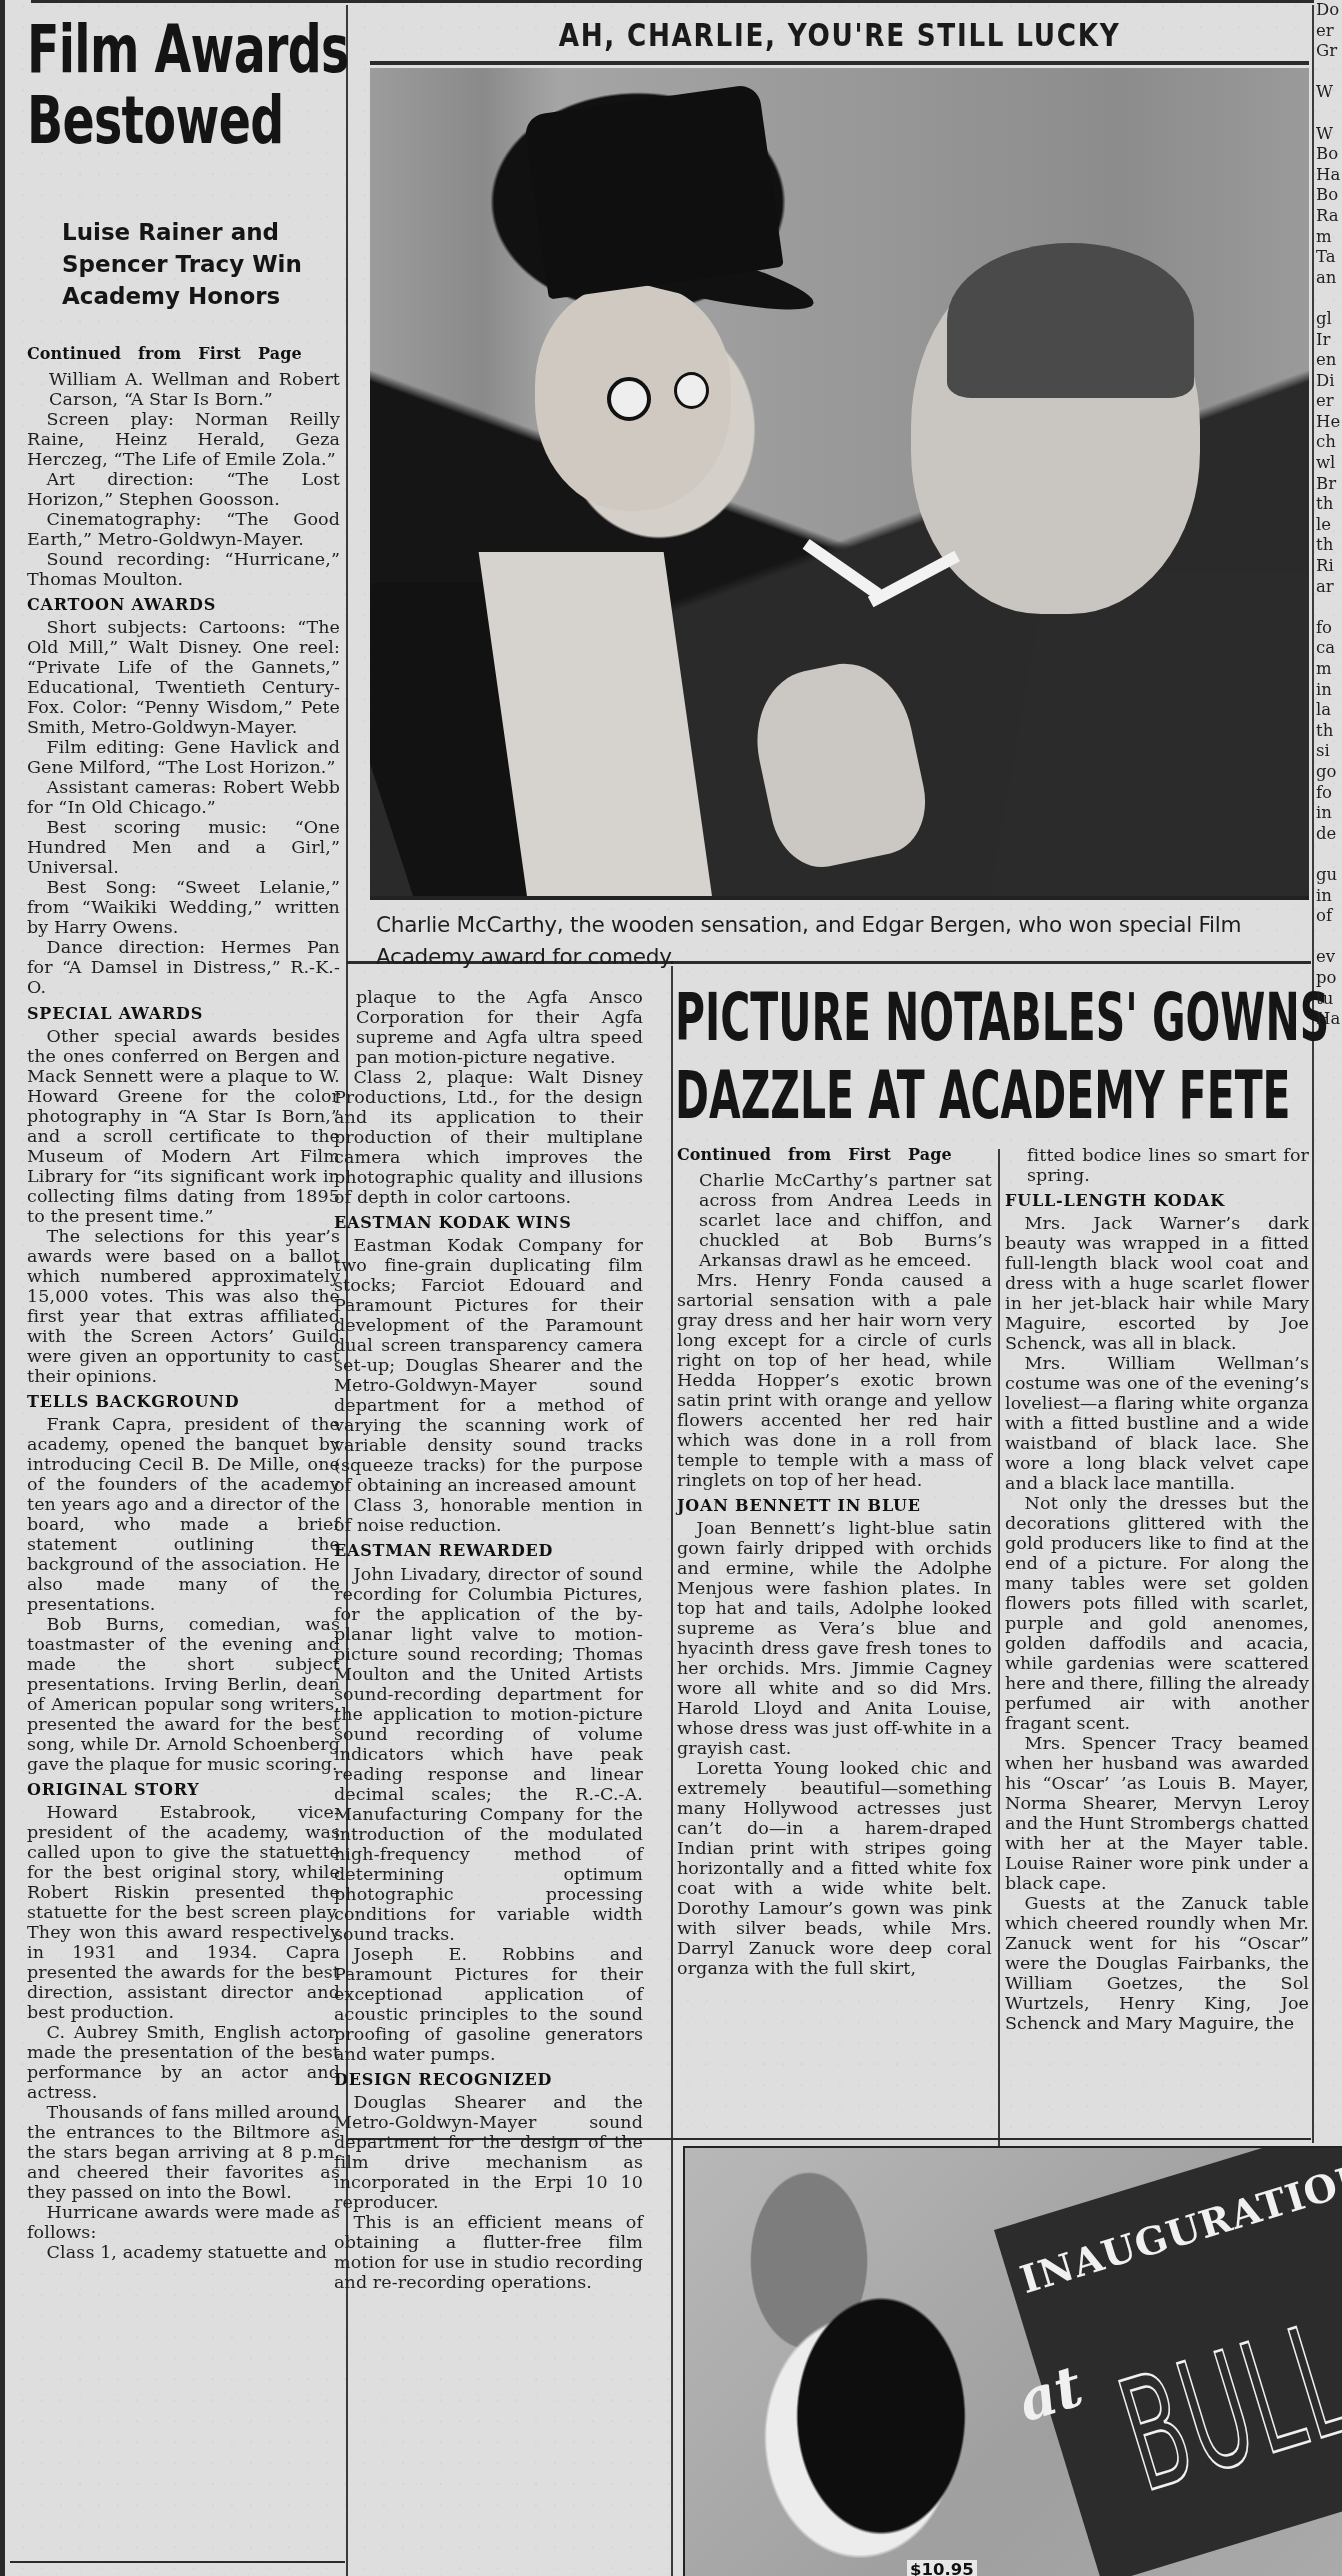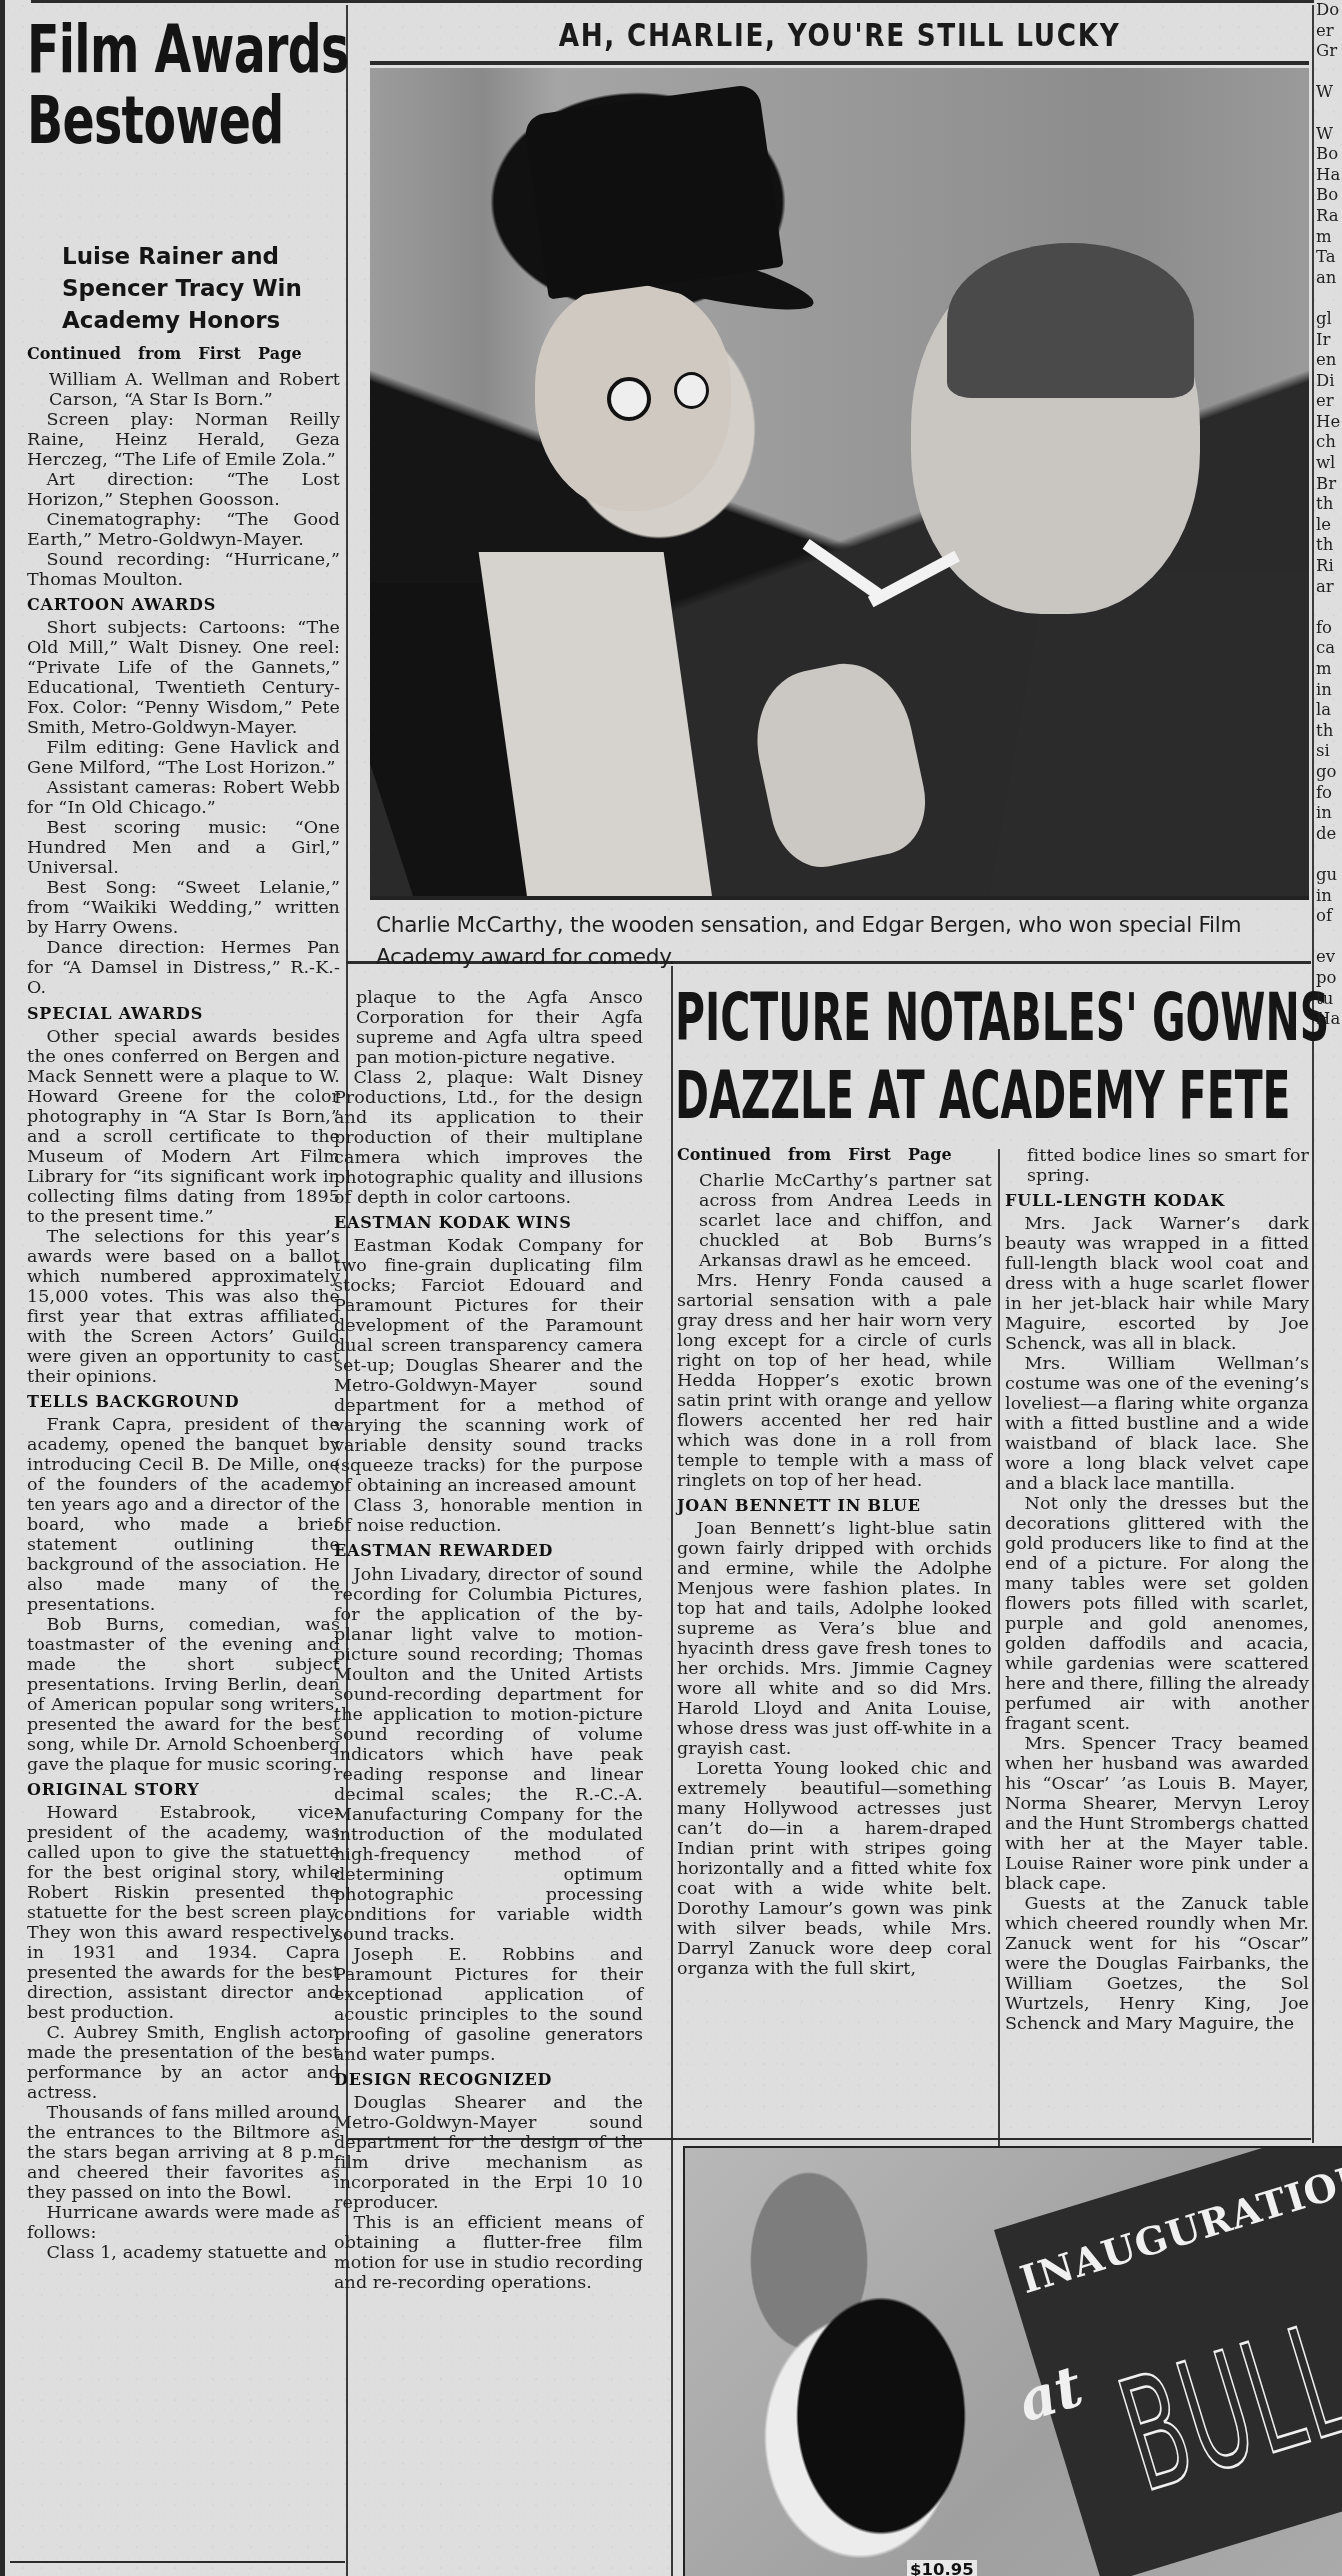--- a/index.html
+++ b/index.html
@@ -43,21 +43,21 @@
   .hed-main {
     position:absolute; left:27px; top:14.4px; width:289px;
     font-family: "DejaVu Sans", sans-serif; font-weight: bold;
     font-size: 66px; line-height: 71px; color:#141414;
     transform: scaleX(0.72); transform-origin: left top;
     letter-spacing: -1px; white-space: nowrap;
   }
   .deck {
     position:absolute; left:62px; top:216px; width:242px;
     font-family: "DejaVu Sans", sans-serif; font-weight: bold;
-    font-size: 23px; line-height: 32px; color:#151515;margin-top:24px;
+    font-size: 23px; line-height: 32px; color:#151515;
   }
 
   
   .banner {
     position:absolute; left:371px; top:9.3px; width:938px; height:52px;
     font-family: "DejaVu Sans", sans-serif; font-weight: bold;
     font-size: 32px; color:#1a1a1a; text-align:center; line-height:52px;
     letter-spacing: 2.1px;
   }
   .banner span { display:inline-block; transform: scaleX(0.82); }

